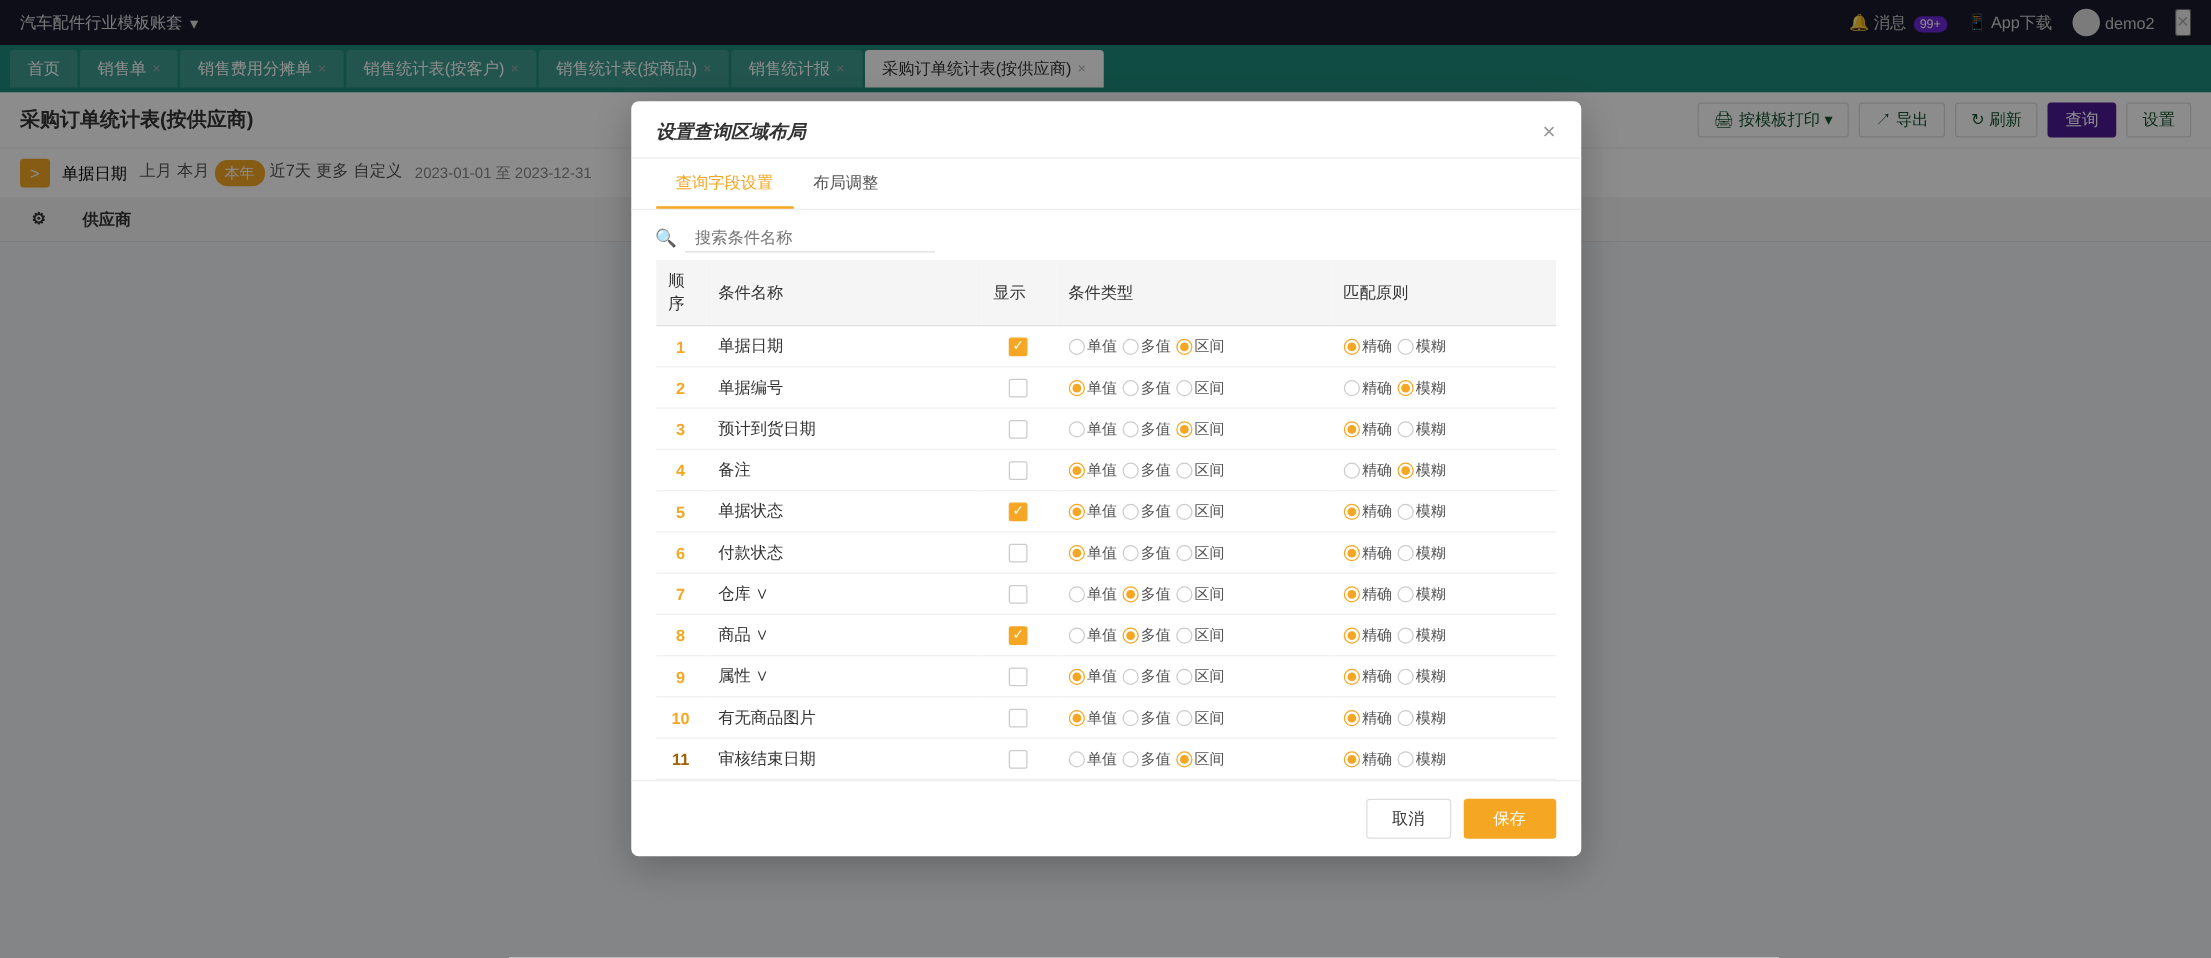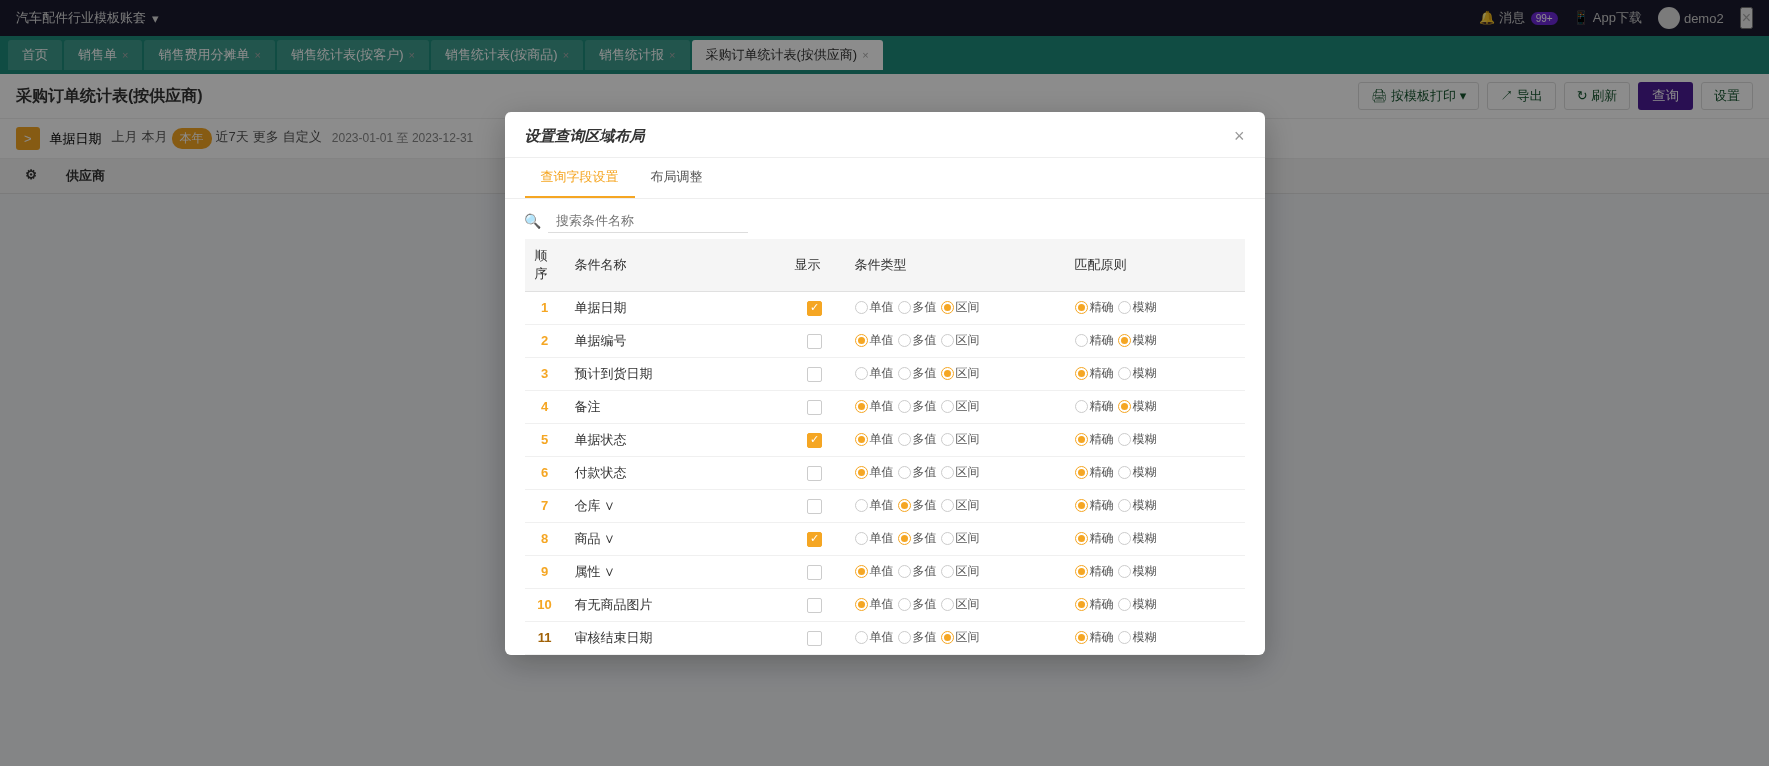--- a/index.html
+++ b/index.html
@@ -778,14 +778,18 @@
                     <span class="custom-radio"></span>
                     <span>模糊</span>
                   </span>
                 </div>
               </td>
             </tr>
           </tbody>
       </table>
     </div>
 
+    <div class="dialog-footer">
+      <button class="btn-cancel">取消</button>
+      <button class="btn-save">保存</button>
+    </div>
   </div>
 </div>
 
 </body></html>

